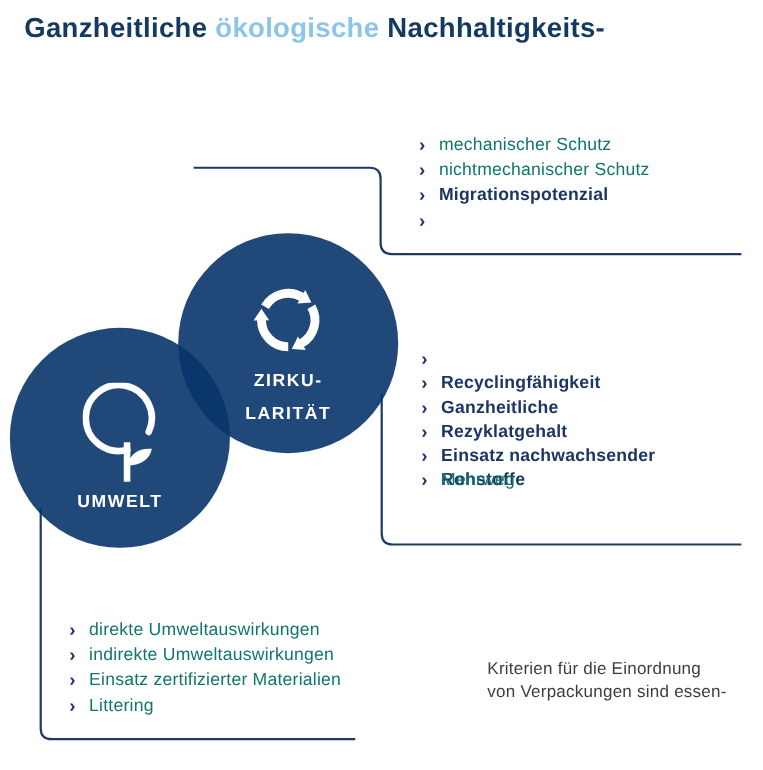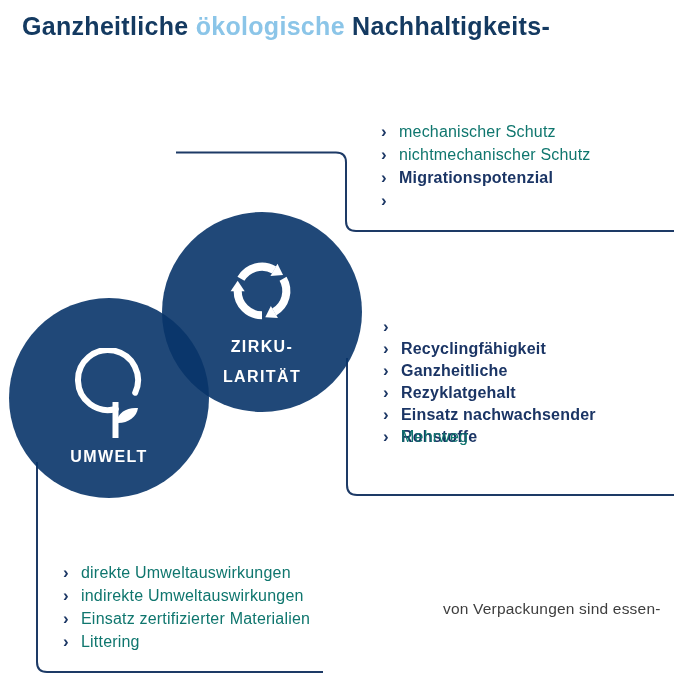--- a/index.html
+++ b/index.html
@@ -166,16 +166,17 @@
       <span class="b">›</span>
       <span class="t">Einsatz zertifizierter Materialien</span>
     </div>
     <div class="li">
       <span class="b">›</span>
       <span class="t">Littering</span>
     </div>
   </div>
 
   <div id="note">
+    <div>Kriterien für die Einordnung</div>
     <div>von Verpackungen sind essen-</div>
   </div>
 
 </div>
 
 </body></html>

